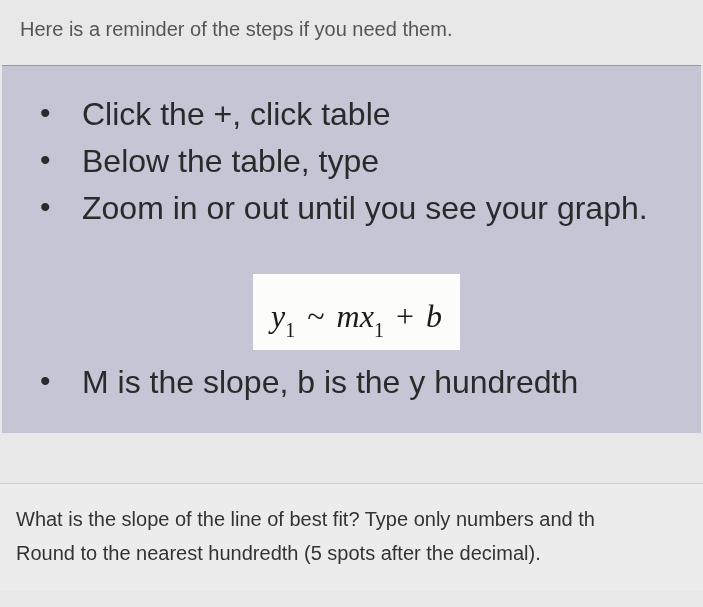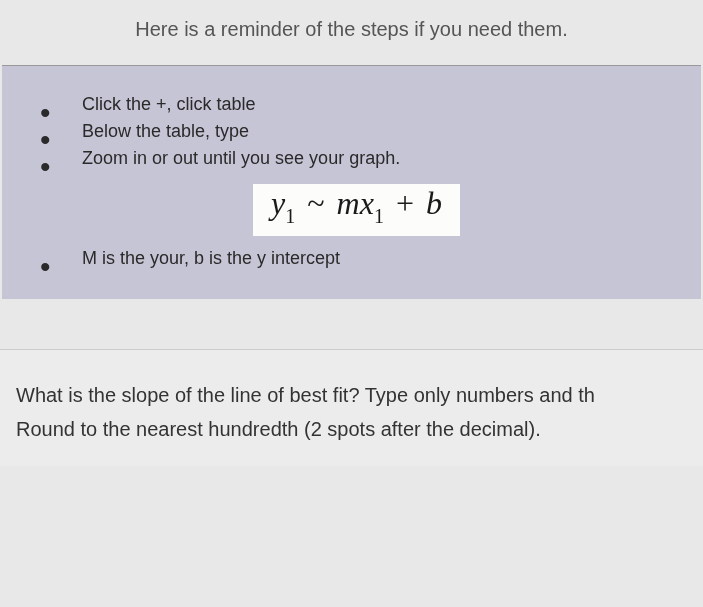--- a/index.html
+++ b/index.html
@@ -13,78 +13,78 @@
       background: #e8e8e8;
       font-family: Arial, Helvetica, sans-serif;
       color: #2a2a2a;
       overflow: hidden;
     }
     .intro {
       font-size: 20px;
       color: #555;
       padding: 18px 20px 24px 20px;
       font-weight: 400;
-      text-align: center;
     }
     .steps-box {
       background: #c6c5d6;
       margin: 0 2px;
       padding: 26px 20px 26px 30px;
       border-top: 1px solid #999;
     }
     .steps-list {
       list-style: none;
     }
     .steps-list li {
       position: relative;
       padding-left: 50px;
-      font-size: 18px;
+      font-size: 32px;
       line-height: 1.4;
       color: #2a2a2a;
       margin-bottom: 2px;
     }
     .steps-list li::before {
       content: "•";
       position: absolute;
       left: 8px;
       top: 0;
       font-size: 30px;
       color: #2a2a2a;
     }
     .formula-wrap {
       text-align: center;
       margin: 12px 0 10px 0;
     }
     .formula {
       display: inline-block;
       background: #fcfcfa;
-      padding: 1px 18px 10px 18px;
+      padding: 24px 18px 10px 18px;
       font-family: 'Times New Roman', Times, serif;
       font-size: 32px;
       font-style: italic;
       color: #1a1a1a;
+      margin-top: 32px;
     }
     .formula .sub {
       font-size: 20px;
       vertical-align: sub;
       font-style: normal;
       position: relative;
       top: 2px;
     }
     .formula .op {
       font-style: normal;
       margin: 0 4px;
     }
     .spacer {
       height: 50px;
       background: #e8e8e8;
     }
     .question {
       background: #ececec;
-      padding: 28px 16px 20px 16px;
+      padding: 18px 16px 20px 16px;
       border-top: 1px solid #ccc;
     }
     .question p {
       font-size: 20px;
       line-height: 1.7;
       color: #333;
     }
   </style>
 </head>
 <body>
@@ -100,22 +100,22 @@
   <div class="formula-wrap">
     <span class="formula">
       <span>y</span><span class="sub">1</span>
       <span class="op">~</span>
       <span>m</span><span>x</span><span class="sub">1</span>
       <span class="op">+</span>
       <span>b</span>
     </span>
   </div>
   <ul class="steps-list">
-    <li>M is the your, b is the y intercept</li>
+    <li>M is the slope, b is the y hundredth</li>
   </ul>
 </div>
 
 <div class="spacer"></div>
 
 <div class="question">
   <p>What is the slope of the line of best fit?  Type only numbers and th</p>
-  <p>Round to the nearest hundredth (2  spots after the decimal).</p>
+  <p>Round to the nearest hundredth (5  spots after the decimal).</p>
 </div>
 
 </body></html>

